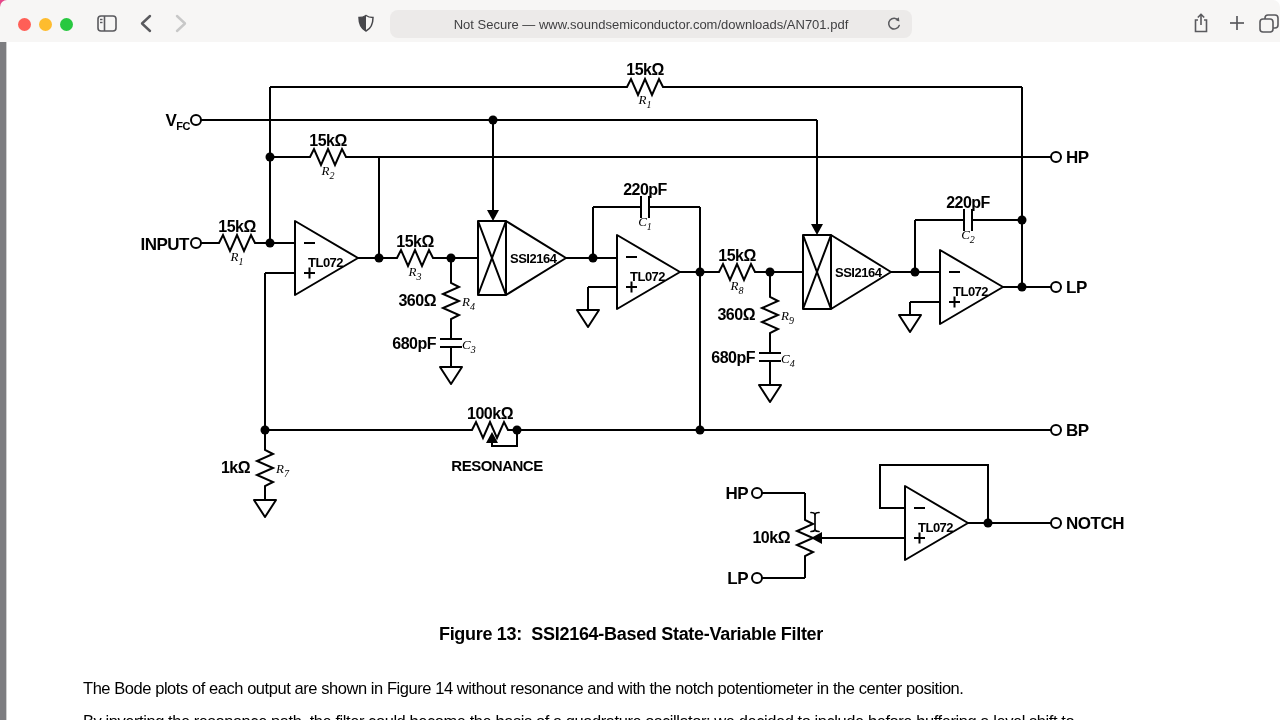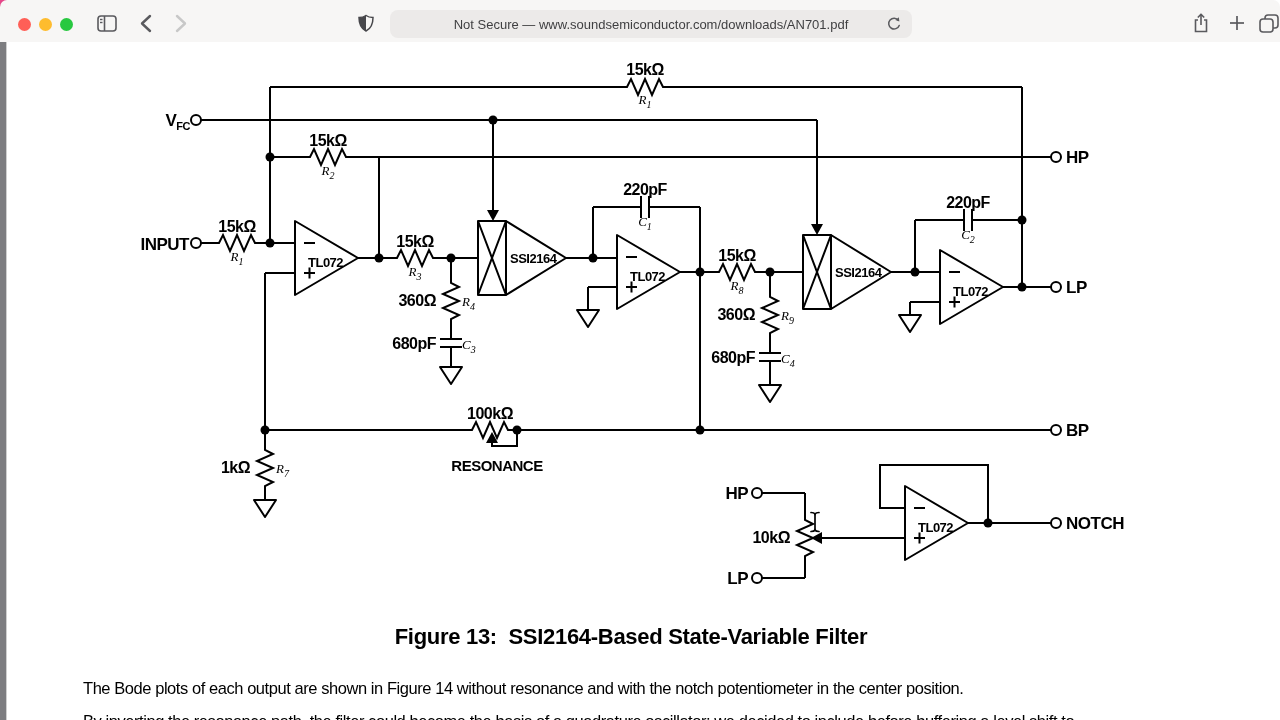--- a/index.html
+++ b/index.html
@@ -44,21 +44,21 @@
 
   svg text { fill: #000; font-family: "Liberation Sans", sans-serif; }
   .val { font-size: 16px; font-weight: 700; letter-spacing: -0.5px; }
   .term-label { font-size: 17px; font-weight: 700; letter-spacing: -0.5px; }
   .chip-label { font-size: 13px; font-weight: 700; letter-spacing: -0.5px; }
   .refdes { font-size: 13px; font-style: italic; font-family: "Liberation Serif", serif; }
   .res-label { font-size: 15px; font-weight: 700; letter-spacing: -0.5px; }
 
   
   #caption { position: absolute; top: 624px; left: 0; width: 1262px; text-align: center;
-    font-size: 22px; font-weight: 700; letter-spacing: -0.3px; white-space: pre; color: #000; }
+    font-size: 18px; font-weight: 700; letter-spacing: -0.3px; white-space: pre; color: #000; }
   .body-line { position: absolute; left: 83px; width: 1140px; font-size: 17px;
     letter-spacing: -0.45px; color: #000; white-space: nowrap;
     transform: scaleX(0.97); transform-origin: left top; }
   #body-line1 { top: 679px; }
   #body-line2 { top: 712px; }
 </style>
 </head>
 <body>
 
 <div id="stage">

